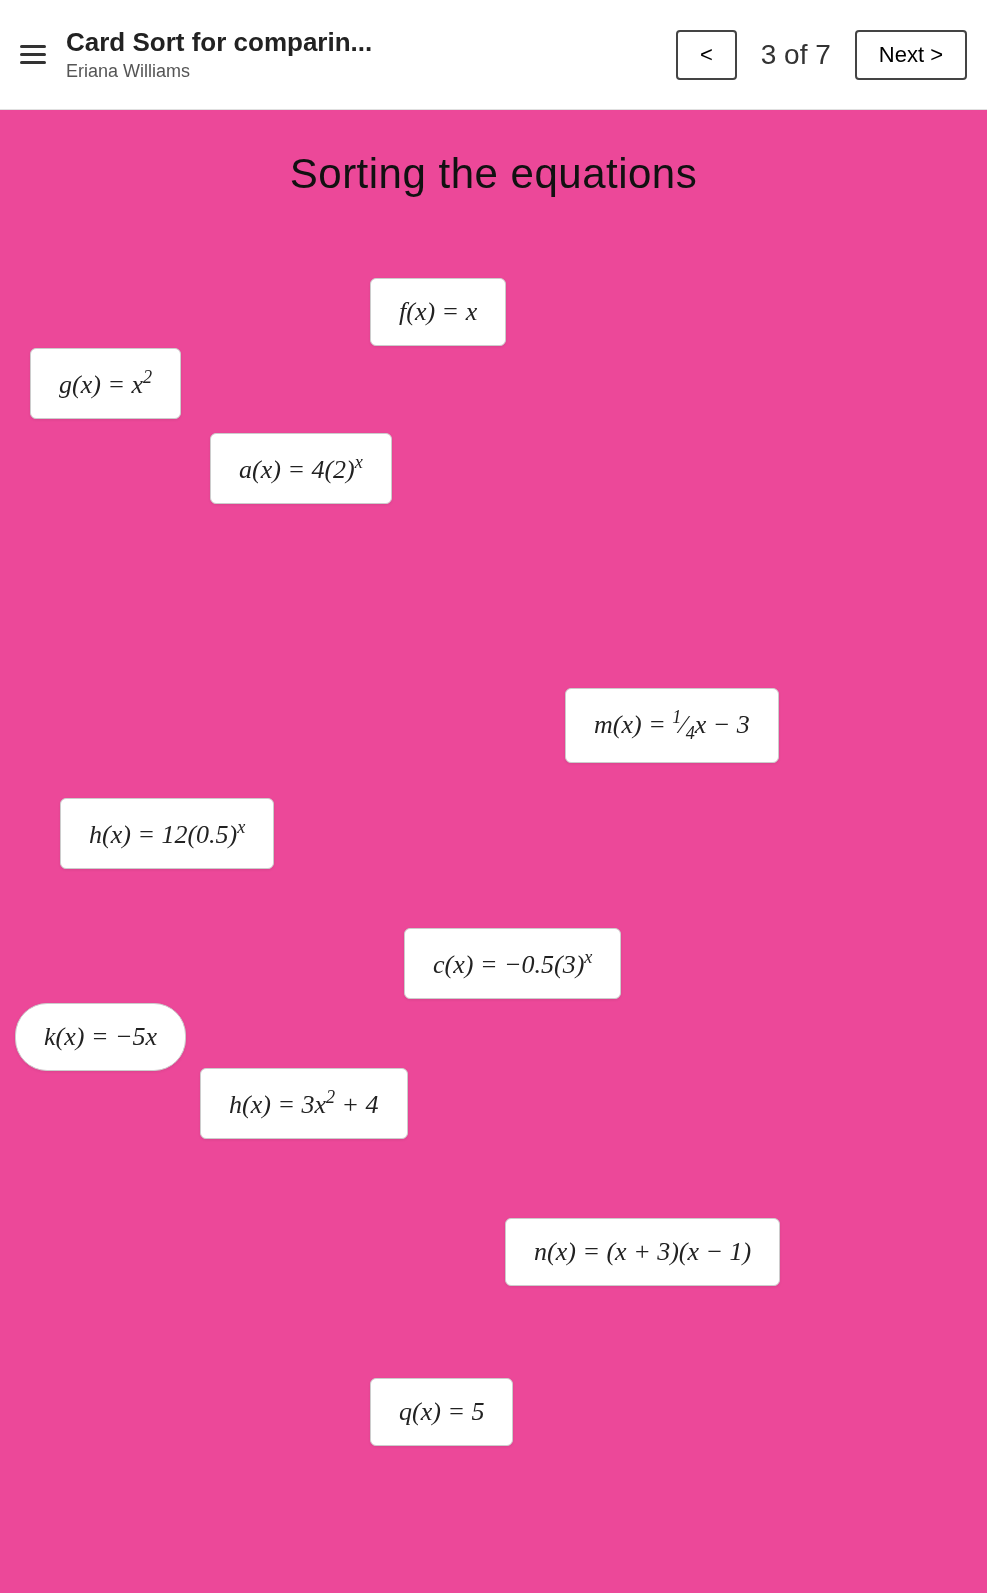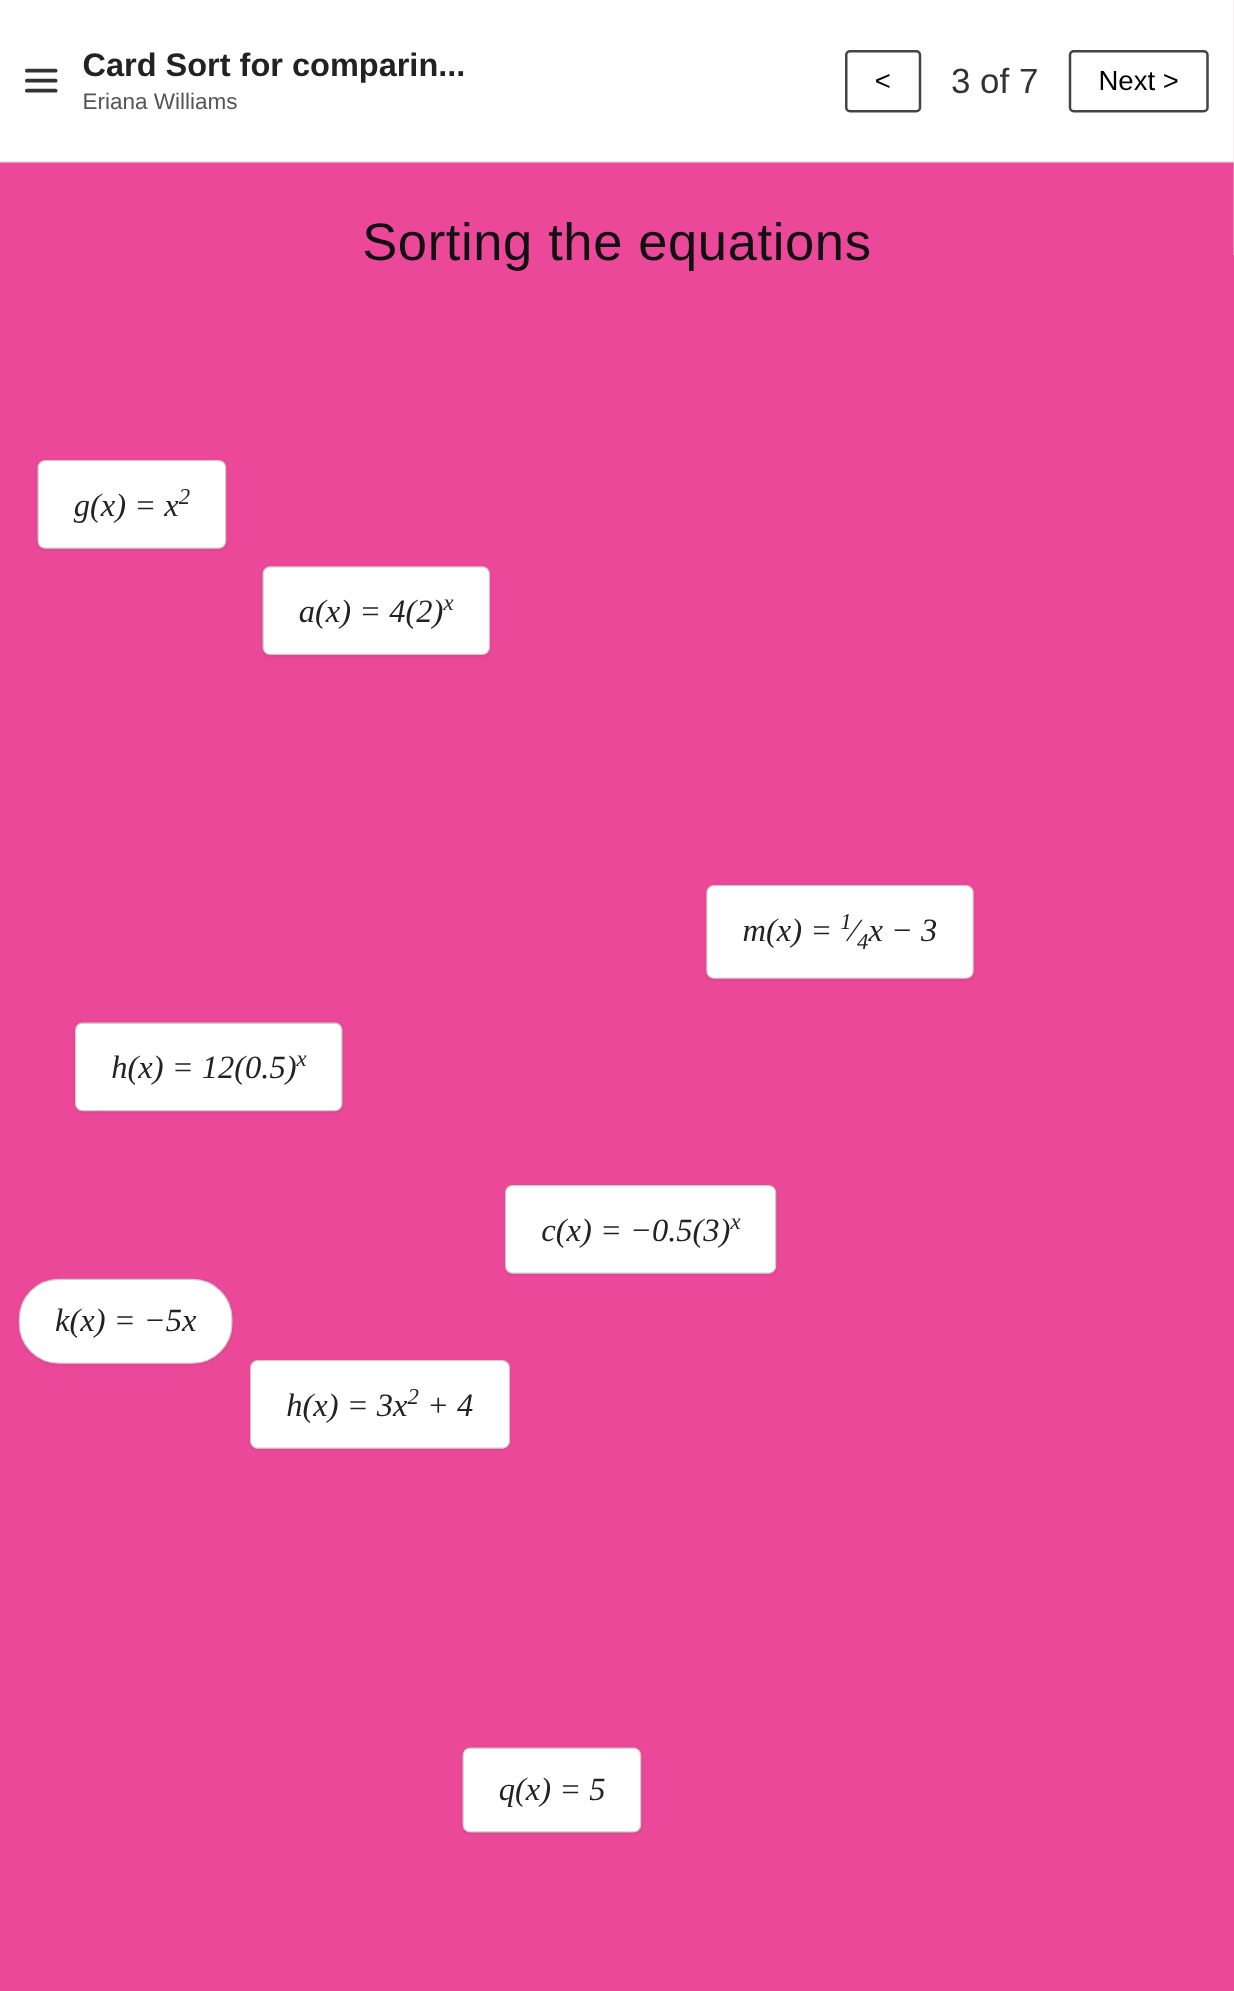--- a/index.html
+++ b/index.html
@@ -10,21 +10,21 @@
       min-height: 1593px;
       overflow-x: hidden;
     }
 
     
     .header {
       display: flex;
       align-items: center;
       background: #ffffff;
       padding: 0 20px;
-      height: 130px;
+      height: 110px;
       border-bottom: 1px solid #e0e0e0;
       position: relative;
     }
     .hamburger {
       display: flex;
       flex-direction: column;
       gap: 5px;
       cursor: pointer;
       margin-right: 20px;
       flex-shrink: 0;
@@ -143,20 +143,23 @@
     <span class="page-indicator">3 of 7</span>
     <button class="nav-btn">Next &gt;</button>
   </div>
 </div>
 
 <div class="main-content">
   <div class="page-title">Sorting the equations</div>
 
   <div class="card-area">
 
+    <div class="eq-card" style="top:20px; left:370px;">
+      <span class="math"><i>f</i>(<i>x</i>) = <i>x</i></span>
+    </div>
 
     <div class="eq-card" style="top:90px; left:30px;">
       <span class="math"><i>g</i>(<i>x</i>) = <i>x</i><sup>2</sup></span>
     </div>
 
     <div class="eq-card" style="top:175px; left:210px;">
       <span class="math"><i>a</i>(<i>x</i>) = 4(2)<sup><i>x</i></sup></span>
     </div>
 
     <div class="eq-card" style="top:430px; left:565px;">
@@ -172,19 +175,22 @@
     </div>
 
     <div class="eq-card" style="top:745px; left:15px;border-radius:32px;">
       <span class="math"><i>k</i>(<i>x</i>) = −5<i>x</i></span>
     </div>
 
     <div class="eq-card" style="top:810px; left:200px;">
       <span class="math"><i>h</i>(<i>x</i>) = 3<i>x</i><sup>2</sup> + 4</span>
     </div>
 
+    <div class="eq-card" style="top:960px; left:505px;">
+      <span class="math"><i>n</i>(<i>x</i>) = (<i>x</i> + 3)(<i>x</i> − 1)</span>
+    </div>
 
     <div class="eq-card" style="top:1120px; left:370px;">
       <span class="math"><i>q</i>(<i>x</i>) = 5</span>
     </div>
 
   </div>
 </div>
 
 </body></html>

